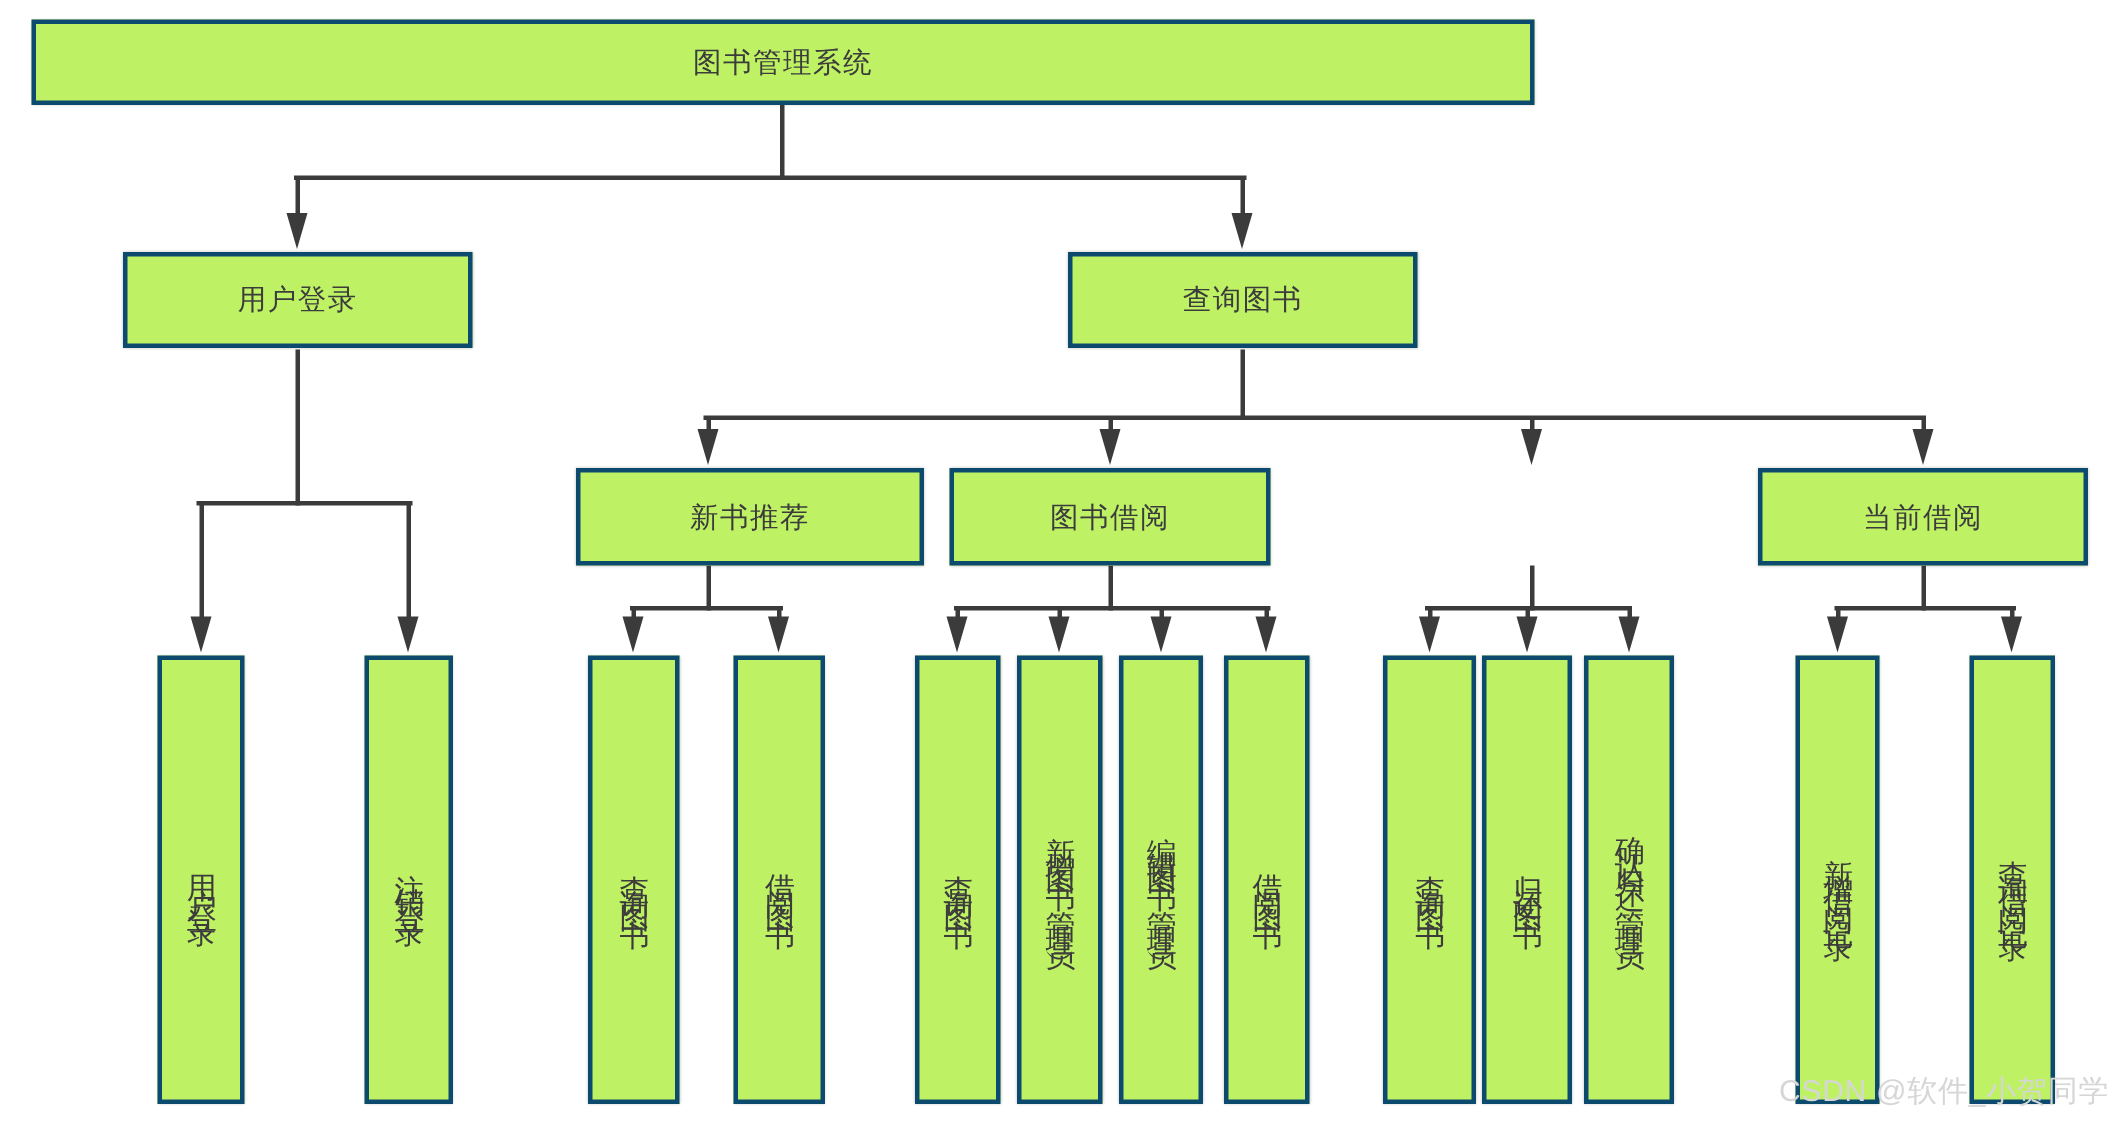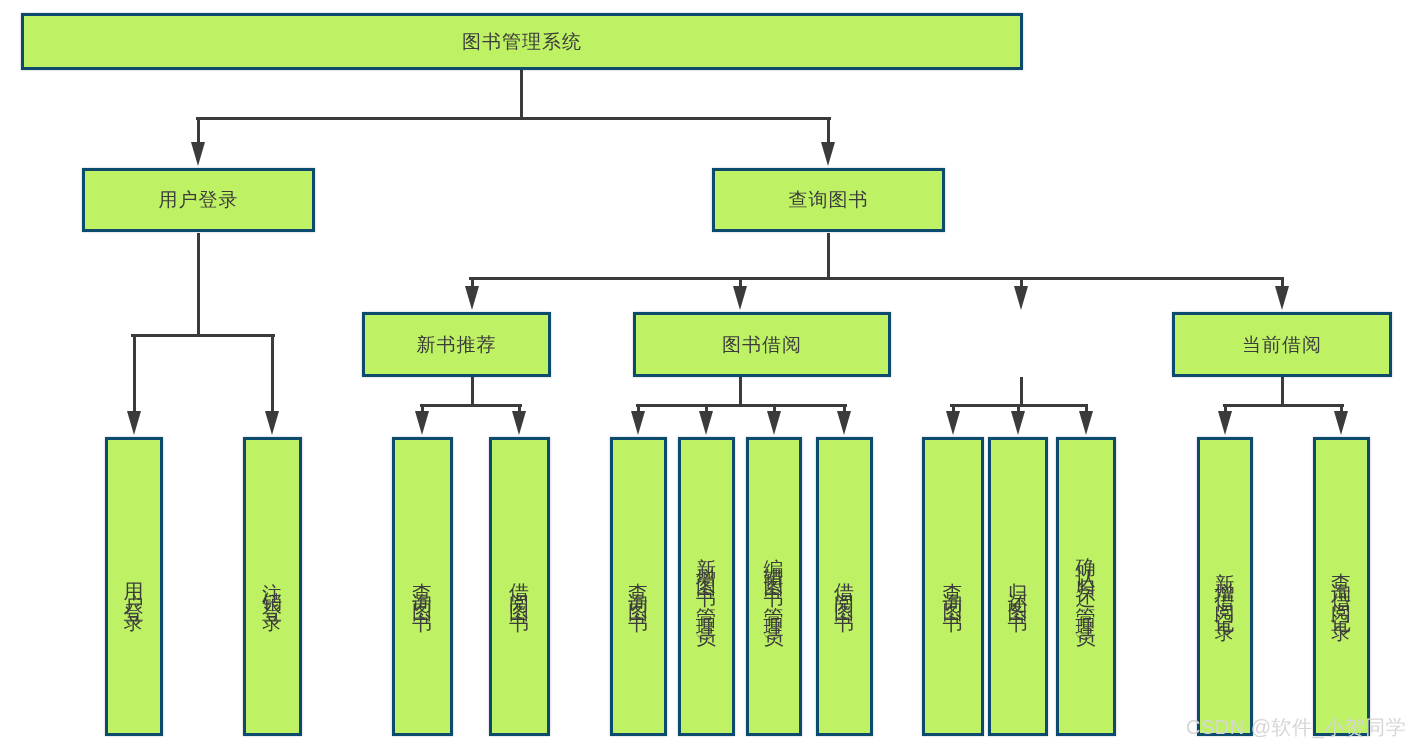--- a/index.html
+++ b/index.html
@@ -97,22 +97,22 @@
     <div class="ahead" style="left: 1011px; top: 411px;"></div>
     <div class="vline" style="left: 1085px; top: 405px; width: 3px; height: 8px;"></div>
     <div class="ahead" style="left: 1079px; top: 411px;"></div>
     <div class="vline" style="left: 1224px; top: 405px; width: 3px; height: 8px;"></div>
     <div class="ahead" style="left: 1218px; top: 411px;"></div>
     <div class="vline" style="left: 1340px; top: 405px; width: 3px; height: 8px;"></div>
     <div class="ahead" style="left: 1334px; top: 411px;"></div>
     <div class="node h" style="left: 21px; top: 13px; width: 1002px; height: 57px;">图书管理系统</div>
     <div class="node h" style="left: 82px; top: 168px; width: 233px; height: 64px;">用户登录</div>
     <div class="node h" style="left: 712px; top: 168px; width: 233px; height: 64px;">查询图书</div>
-    <div class="node h" style="left: 362px; top: 312px; width: 189px; height: 65px; text-align: right;">新书推荐</div>
-    <div class="node h" style="left: 633px; top: 312px; width: 258px; height: 65px;">图书借阅</div>
+    <div class="node h" style="left: 384px; top: 312px; width: 232px; height: 65px; text-align: right;">新书推荐</div>
+    <div class="node h" style="left: 633px; top: 312px; width: 214px; height: 65px;">图书借阅</div>
     <div class="node h" style="left: 1172px; top: 312px; width: 220px; height: 65px;">当前借阅</div>
     <div class="node v" style="left: 105px; top: 437px; width: 58px; height: 299px;">用户登录</div>
     <div class="node v" style="left: 243px; top: 437px; width: 59px; height: 299px;">注销登录</div>
     <div class="node v" style="left: 392px; top: 437px; width: 61px; height: 299px;">查询图书</div>
     <div class="node v" style="left: 489px; top: 437px; width: 61px; height: 299px;">借阅图书</div>
     <div class="node v" style="left: 610px; top: 437px; width: 57px; height: 299px;">查询图书</div>
     <div class="node v" style="left: 678px; top: 437px; width: 57px; height: 299px;">新增图书（管理员）</div>
     <div class="node v" style="left: 746px; top: 437px; width: 56px; height: 299px;">编辑图书（管理员）</div>
     <div class="node v" style="left: 816px; top: 437px; width: 57px; height: 299px;">借阅图书</div>
     <div class="node v" style="left: 922px; top: 437px; width: 62px; height: 299px;">查询图书</div>

